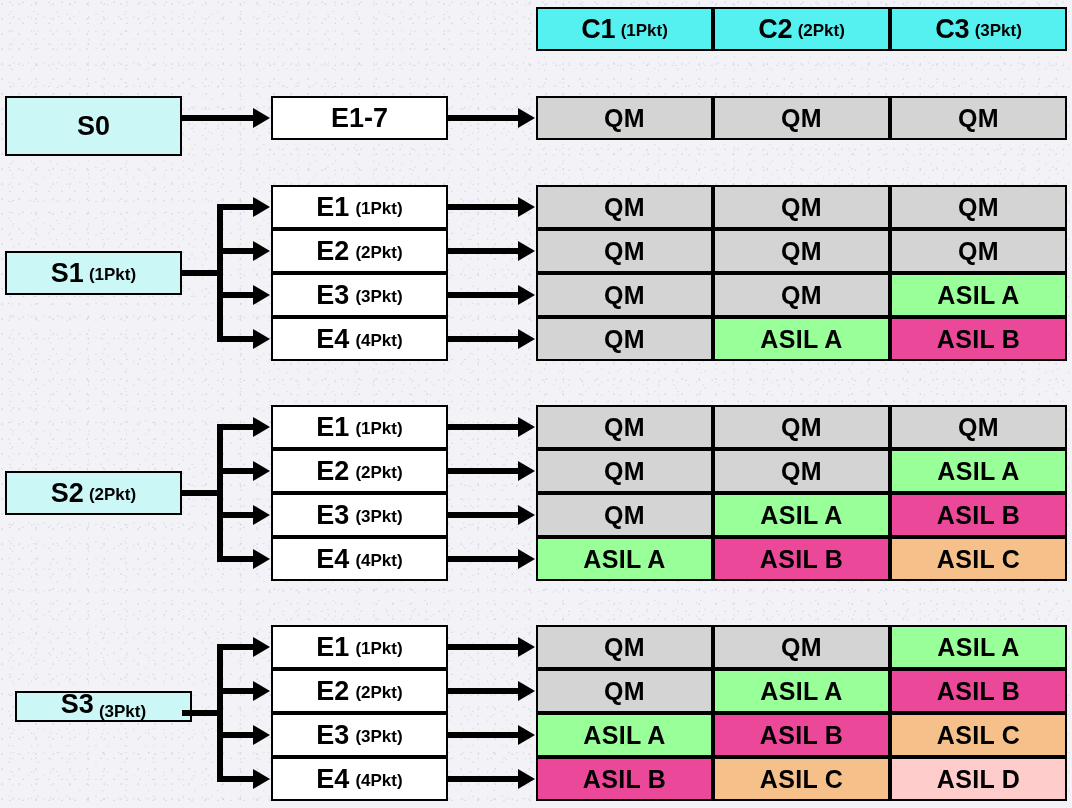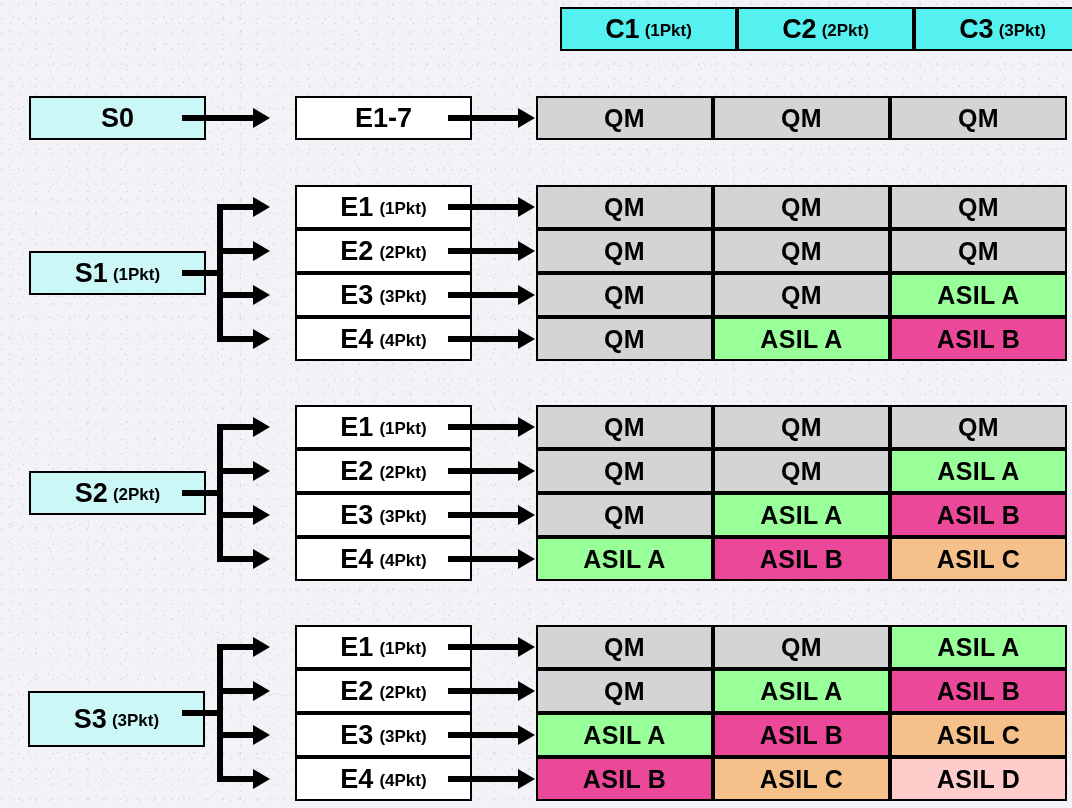--- a/index.html
+++ b/index.html
@@ -27,21 +27,20 @@
   
   .box {
     position: absolute;
     box-sizing: border-box;
     border: 2px solid #000;
     display: flex;
     align-items: center;
     justify-content: center;
     white-space: nowrap;
     color: #000;
-    margin-left: 24px;
   }
 
   .sev-box {
     background: #ccf7f7;
     font-size: 27px;
     font-weight: bold;
   }
   .sev-box .sub {
     font-size: 17px;
     font-weight: bold;
@@ -127,21 +126,21 @@
     <span class="sub">(1Pkt)</span>
   </div>
 <div class="box hdr-cell" style="left: 713px; top: 7px; width: 177px; height: 44px;">
     <span>C2</span>
     <span class="sub">(2Pkt)</span>
   </div>
 <div class="box hdr-cell" style="left: 890px; top: 7px; width: 177px; height: 44px;">
     <span>C3</span>
     <span class="sub">(3Pkt)</span>
   </div>
-<div class="box sev-box" style="left: 5px; top: 96px; width: 177px; height: 44px;">
+<div class="box sev-box" style="left: 5px; top: 96px; width: 177px; height: 60px;">
     <span>S0</span>
   </div>
 <div class="hline" style="left: 182px; top: 115px; width: 41px;"></div>
 <div class="box exp-box" style="left: 271px; top: 96px; width: 177px; height: 44px;">
     <span>E1-7</span>
   </div>
 <div class="hline" style="left: 217px; top: 115px; width: 40px;"></div>
 <div class="arrowhead" style="left: 253px; top: 108px;"></div>
 <div class="hline" style="left: 448px; top: 115px; width: 74px;"></div>
 <div class="arrowhead" style="left: 518px; top: 108px;"></div>
@@ -295,21 +294,21 @@
 <div class="res-cell lvl-A" style="left: 536px; top: 537px; width: 177px; height: 44px;">
     <span>ASIL A</span>
   </div>
 <div class="res-cell lvl-B" style="left: 713px; top: 537px; width: 177px; height: 44px;">
     <span>ASIL B</span>
   </div>
 <div class="res-cell lvl-C" style="left: 890px; top: 537px; width: 177px; height: 44px;">
     <span>ASIL C</span>
   </div>
 <div class="vline" style="left: 217px; top: 424px; height: 138px;"></div>
-<div class="box sev-box" style="left: 4px; top: 691px; width: 177px; height: 56px;">
+<div class="box sev-box" style="left: 15px; top: 691px; width: 177px; height: 31px; align-items: flex-end;">
     <span>S3</span>
     <span class="sub">(3Pkt)</span>
   </div>
 <div class="hline" style="left: 182px; top: 710px; width: 41px;"></div>
 <div class="box exp-box" style="left: 271px; top: 625px; width: 177px; height: 44px;">
     <span>E1</span>
     <span class="sub">(1Pkt)</span>
   </div>
 <div class="hline" style="left: 217px; top: 644px; width: 40px;"></div>
 <div class="arrowhead" style="left: 253px; top: 637px;"></div>

